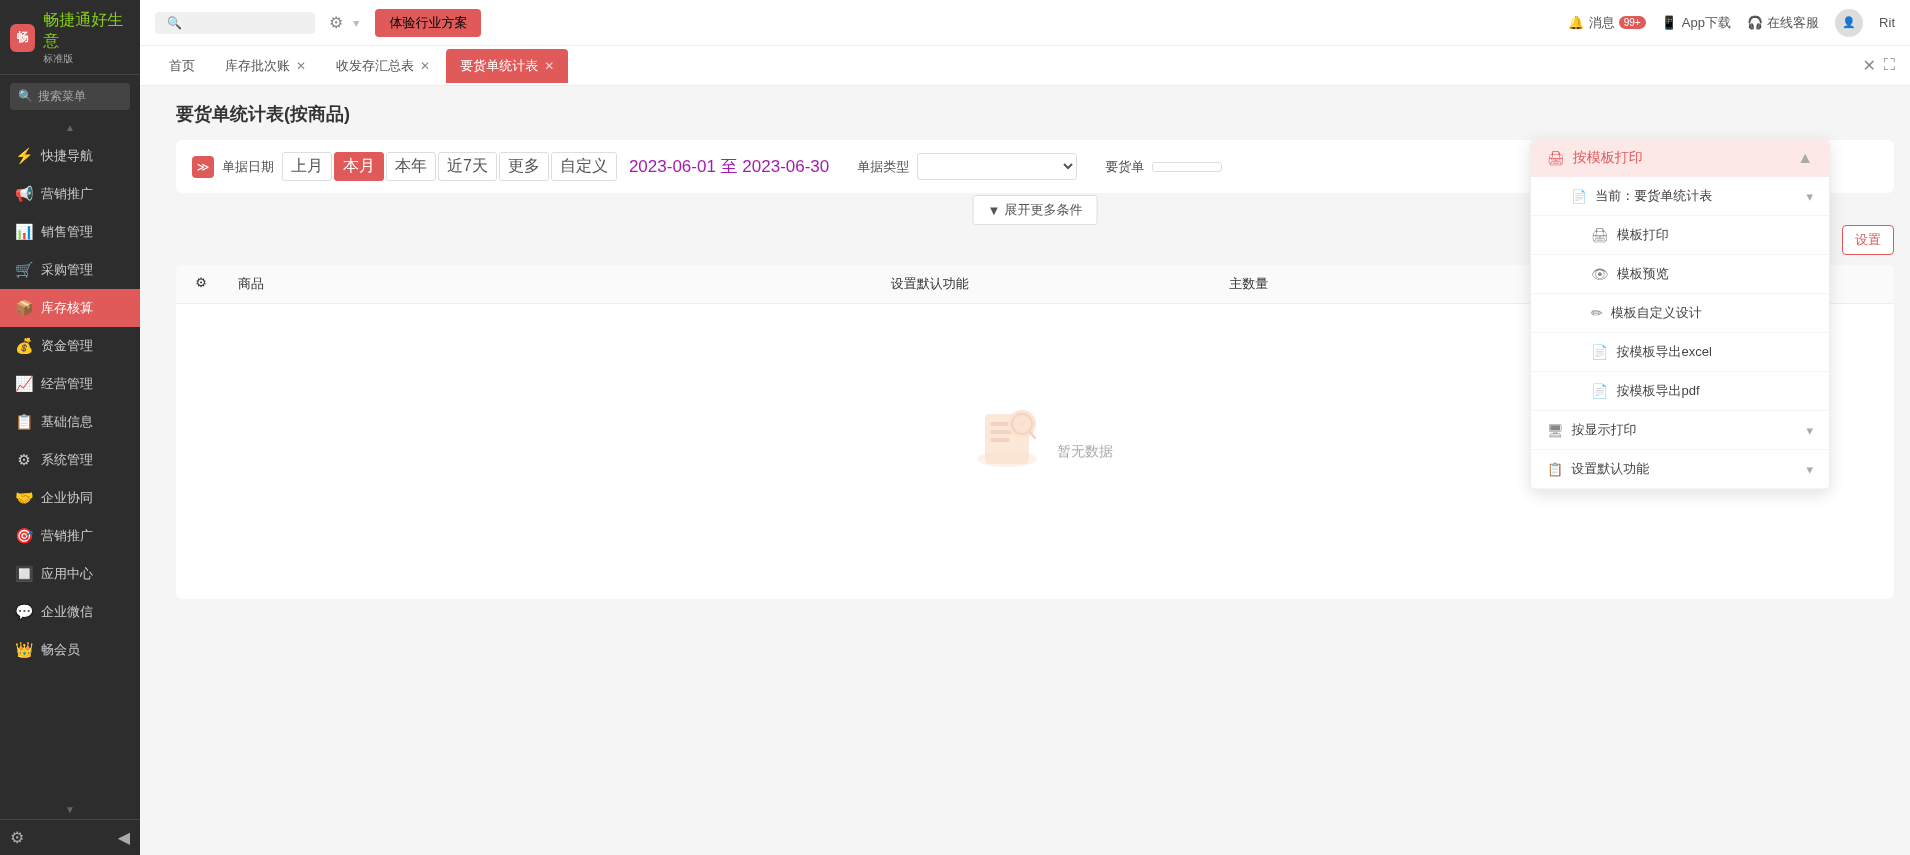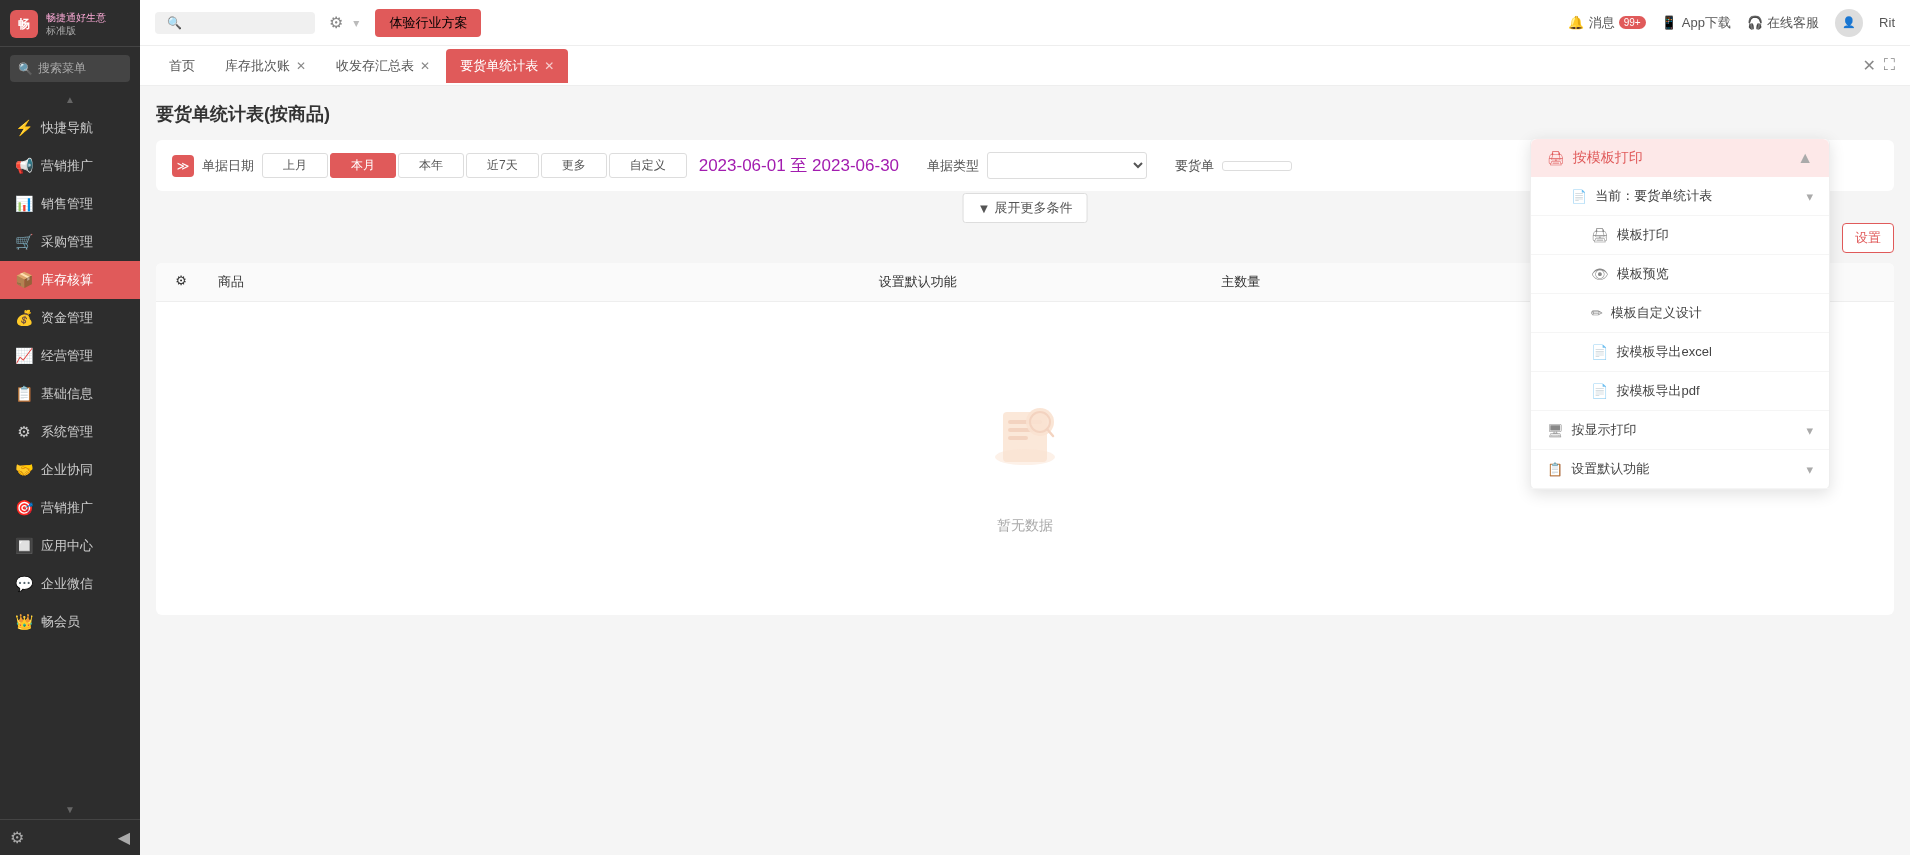--- a/index.html
+++ b/index.html
@@ -23,21 +23,21 @@
       border-bottom: 1px solid #444;
     }
     .logo-icon {
       width: 28px;
       height: 28px;
       background: #e05a5a;
       border-radius: 6px;
       display: flex; align-items: center; justify-content: center;
       color: white; font-size: 12px; font-weight: bold;
     }
-    .logo-text { font-size: 10px; color: #f9a8d4; line-height: 1.3; }
+    .logo-text { font-size: 16px; color: #84cc16; line-height: 1.3; }
     .logo-badge { font-size: 10px; color: #aaa; }
 
     .sidebar-search {
       margin: 8px 10px;
       background: #444;
       border-radius: 4px;
       padding: 5px 8px;
       color: #aaa;
       font-size: 12px;
       display: flex; align-items: center; gap: 5px;
@@ -173,20 +173,21 @@
       display: flex; gap: 8px; color: #888;
     }
     .tabs-window-btn { cursor: pointer; font-size: 16px; }
 
     
     .page-content {
       flex: 1;
       overflow-y: auto;
       padding: 16px;
       position: relative;
+      margin-left: 20px;
     }
 
     .page-title {
       font-size: 18px;
       font-weight: bold;
       color: #333;
       margin-bottom: 14px;
     }
 
     
@@ -210,26 +211,26 @@
       height: 22px;
       display: flex; align-items: center; justify-content: center;
       cursor: pointer;
       font-size: 12px;
     }
     .filter-label { color: #555; font-size: 13px; }
     .filter-date-btns {
       display: flex; gap: 2px; align-items: center;
     }
     .filter-date-btn {
-      padding: 3px 20px;
+      padding: 3px 8px;
       border: 1px solid #ddd;
       border-radius: 3px;
       background: white;
       cursor: pointer;
-      font-size: 12px;
+      font-size: 16px;
       color: #555;
     }
     .filter-date-btn.active {
       background: #e05a5a;
       color: white;
       border-color: #e05a5a;
     }
     .filter-date-range { font-size: 17px; color: #a21caf; margin-left: 4px; }
 
     .filter-type-label { color: #555; font-size: 13px; margin-left: 20px; }
@@ -295,21 +296,21 @@
     }
     .th:first-child { width: 50px; text-align: center; }
     .th:nth-child(2) { flex: 2; }
     .th:nth-child(3) { flex: 1; }
     .th:nth-child(4) { flex: 1; }
     .th:nth-child(5) { flex: 1; }
 
     
     .empty-state {
       display: flex;
-      flex-direction: column;
+      flex-direction: row;
       align-items: center;
       justify-content: center;
       padding: 80px 0;
     }
     .empty-icon {
       font-size: 80px;
       margin-bottom: 16px;
       opacity: 0.5;
     }
     .empty-text { color: #aaa; font-size: 14px; }

